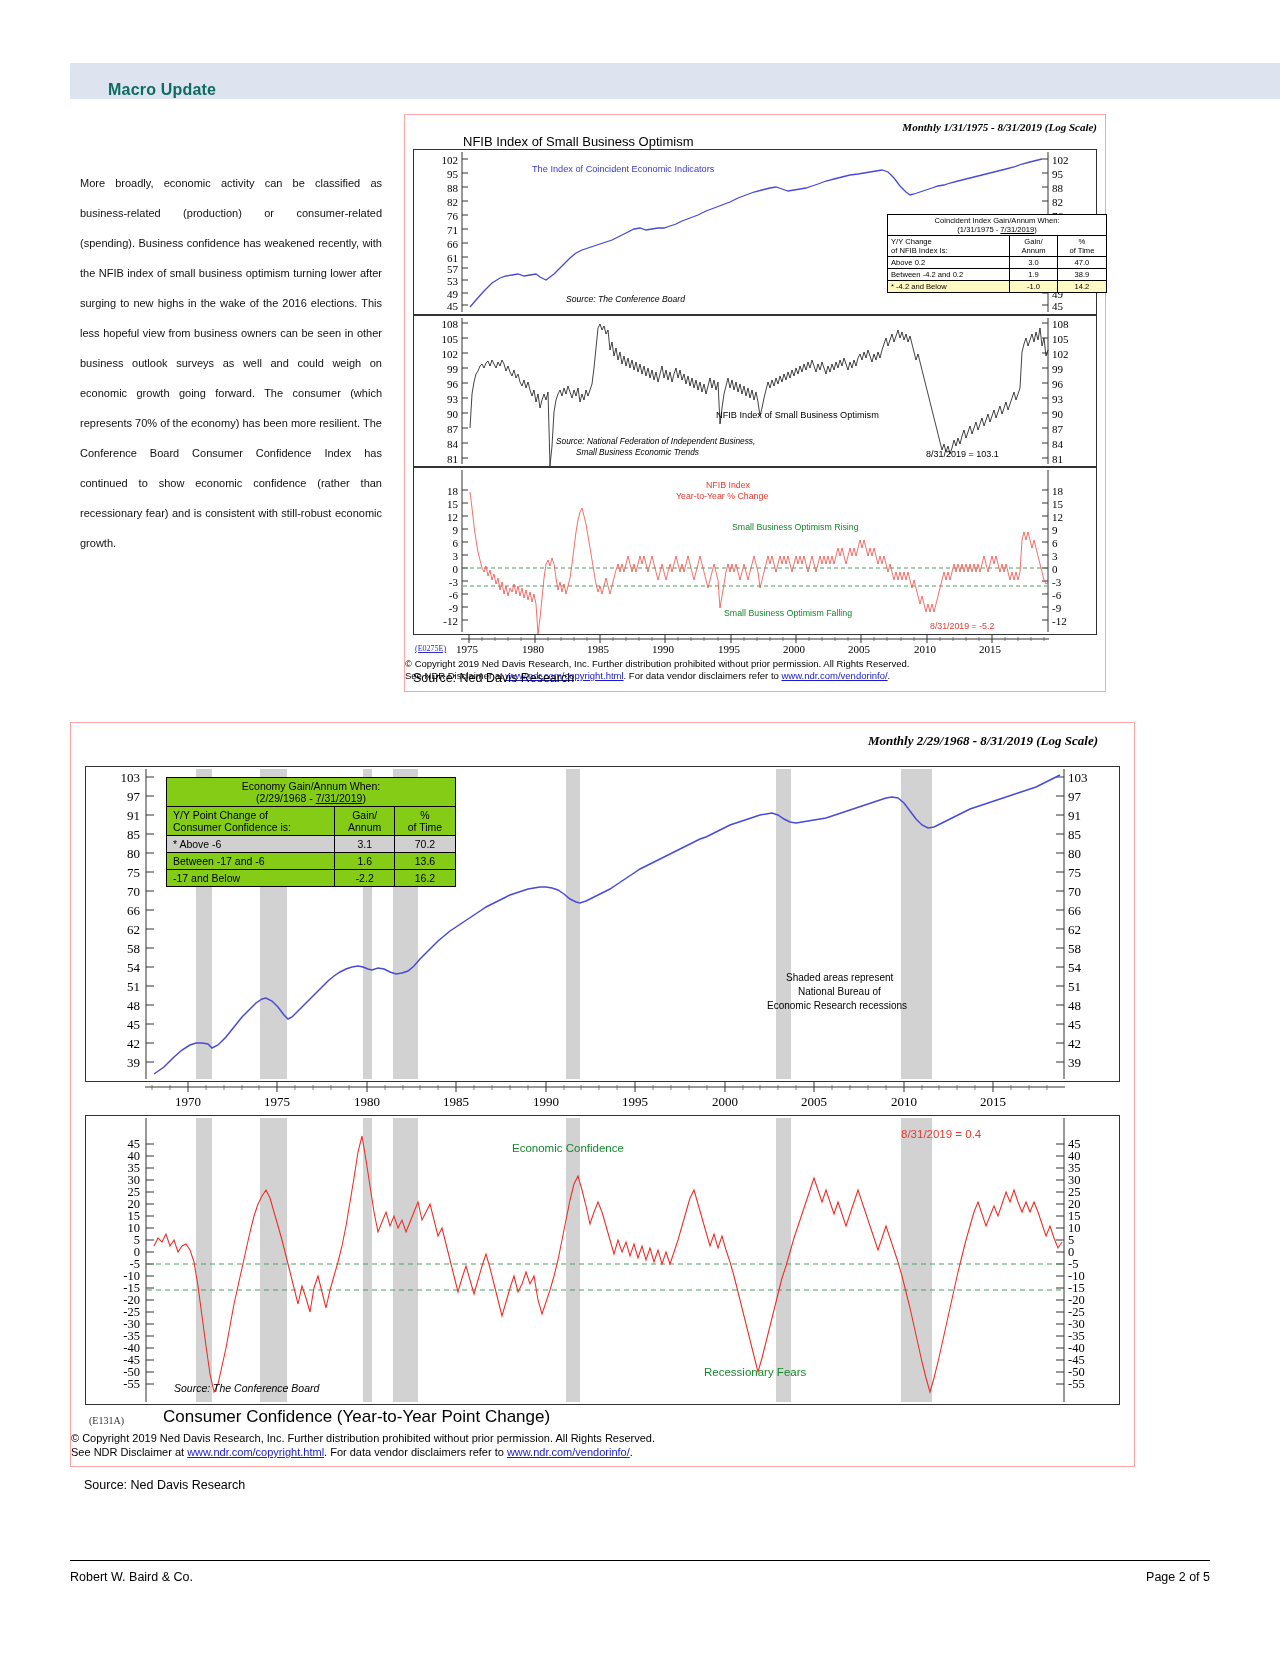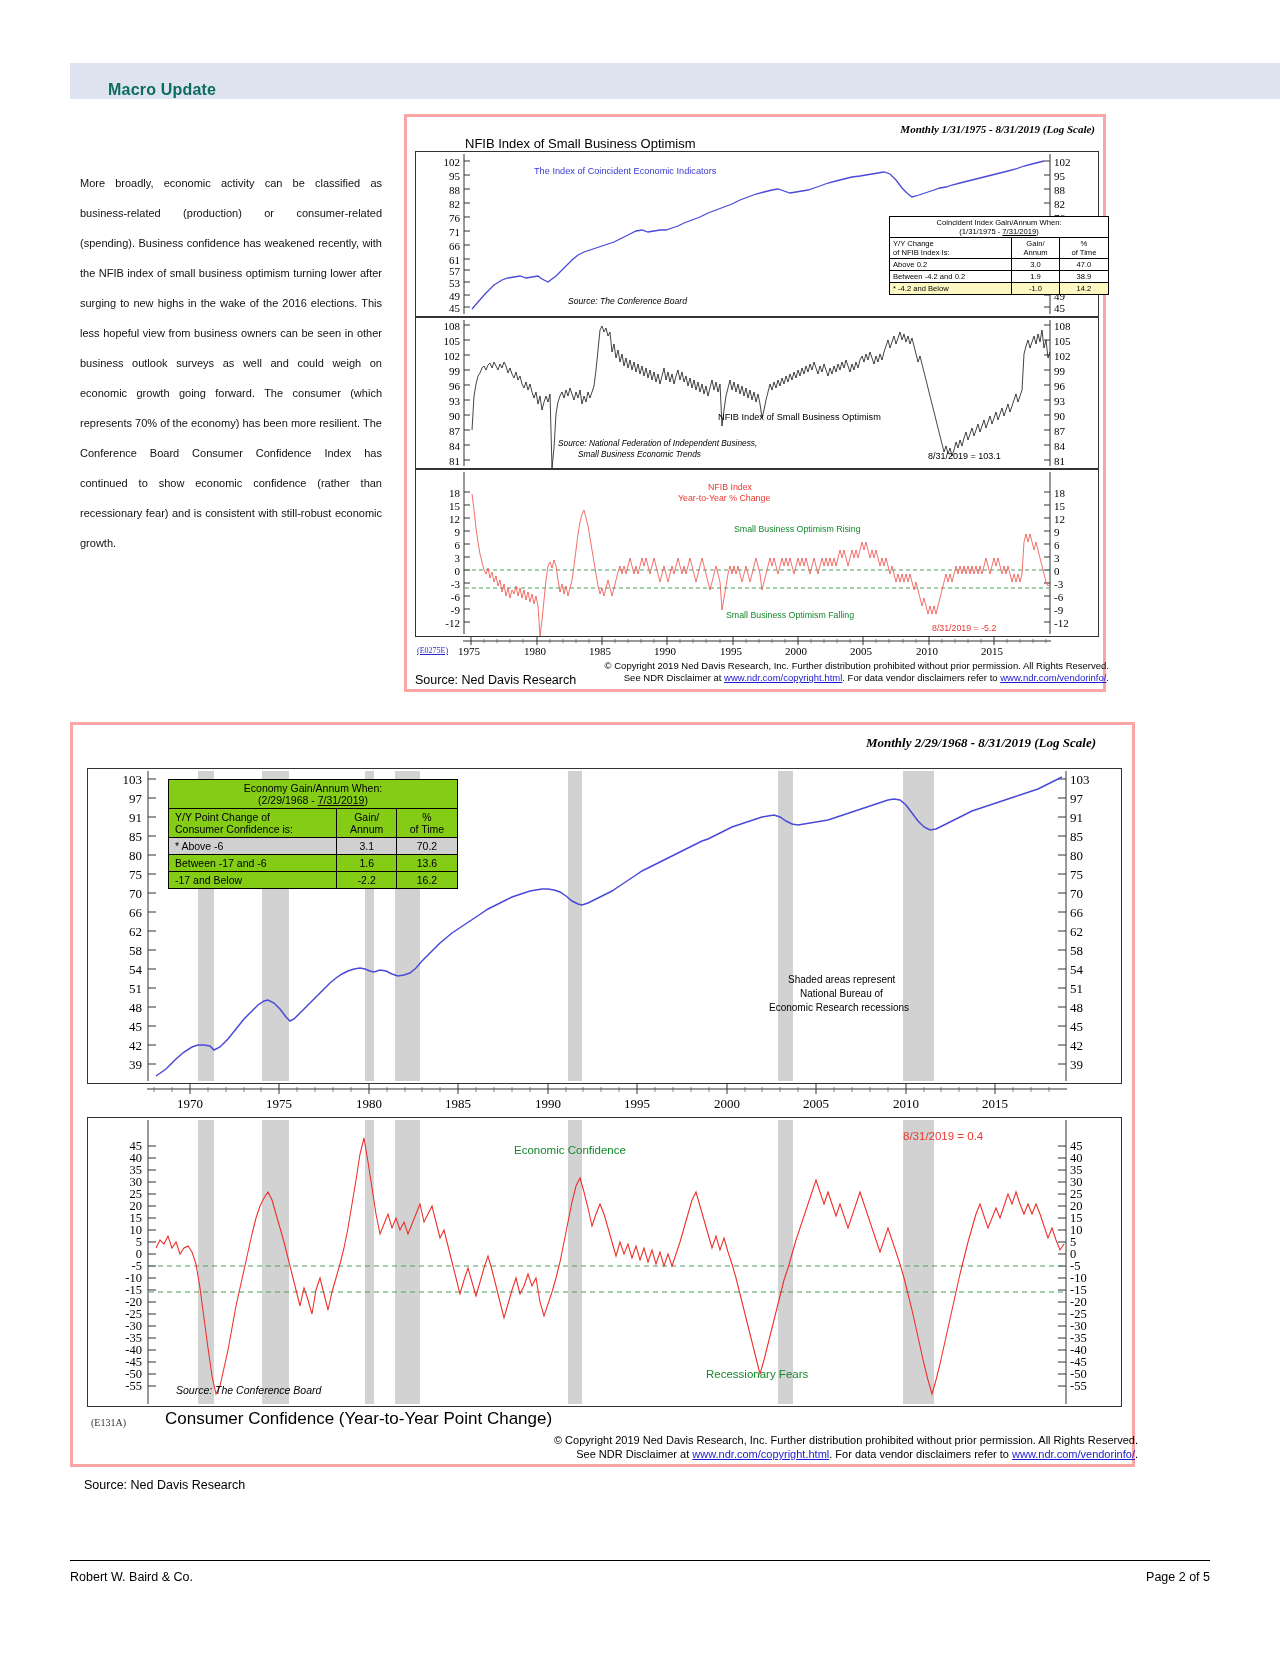--- a/index.html
+++ b/index.html
@@ -28,33 +28,33 @@
   .body-text{
     position:absolute; left:80px; top:168px; width:302px;
     font-size:11px; line-height:30px;
     text-align:justify;
     color:#111;
   }
 
   
   .chart-outer{
     position:absolute;
-    border:3px solid #fca5a5;
+    border:1px solid #fca5a5;
     background:#fff;
     box-sizing:border-box;
   }
   #chart1{ left:404px; top:114px; width:702px; height:578px; }
   #chart2{ left:70px; top:722px; width:1065px; height:745px; }
 
   .chart-inner{
     position:absolute; border:1px solid #333; background:#fff; box-sizing:border-box;
   }
 
   .ndr-copyright{
-    position:absolute; text-align:right; font-size:9.5px; line-height:12px; color:#000;
+    position:absolute; text-align:left; font-size:9.5px; line-height:12px; color:#000;
   }
   .ndr-copyright a{ color:#1a1ad0; }
 
   .monthly-hdr{
     position:absolute; font-family:"Liberation Serif", serif;
     font-style:italic; font-weight:bold; font-size:11px;
   }
 
   
   .ylab{

